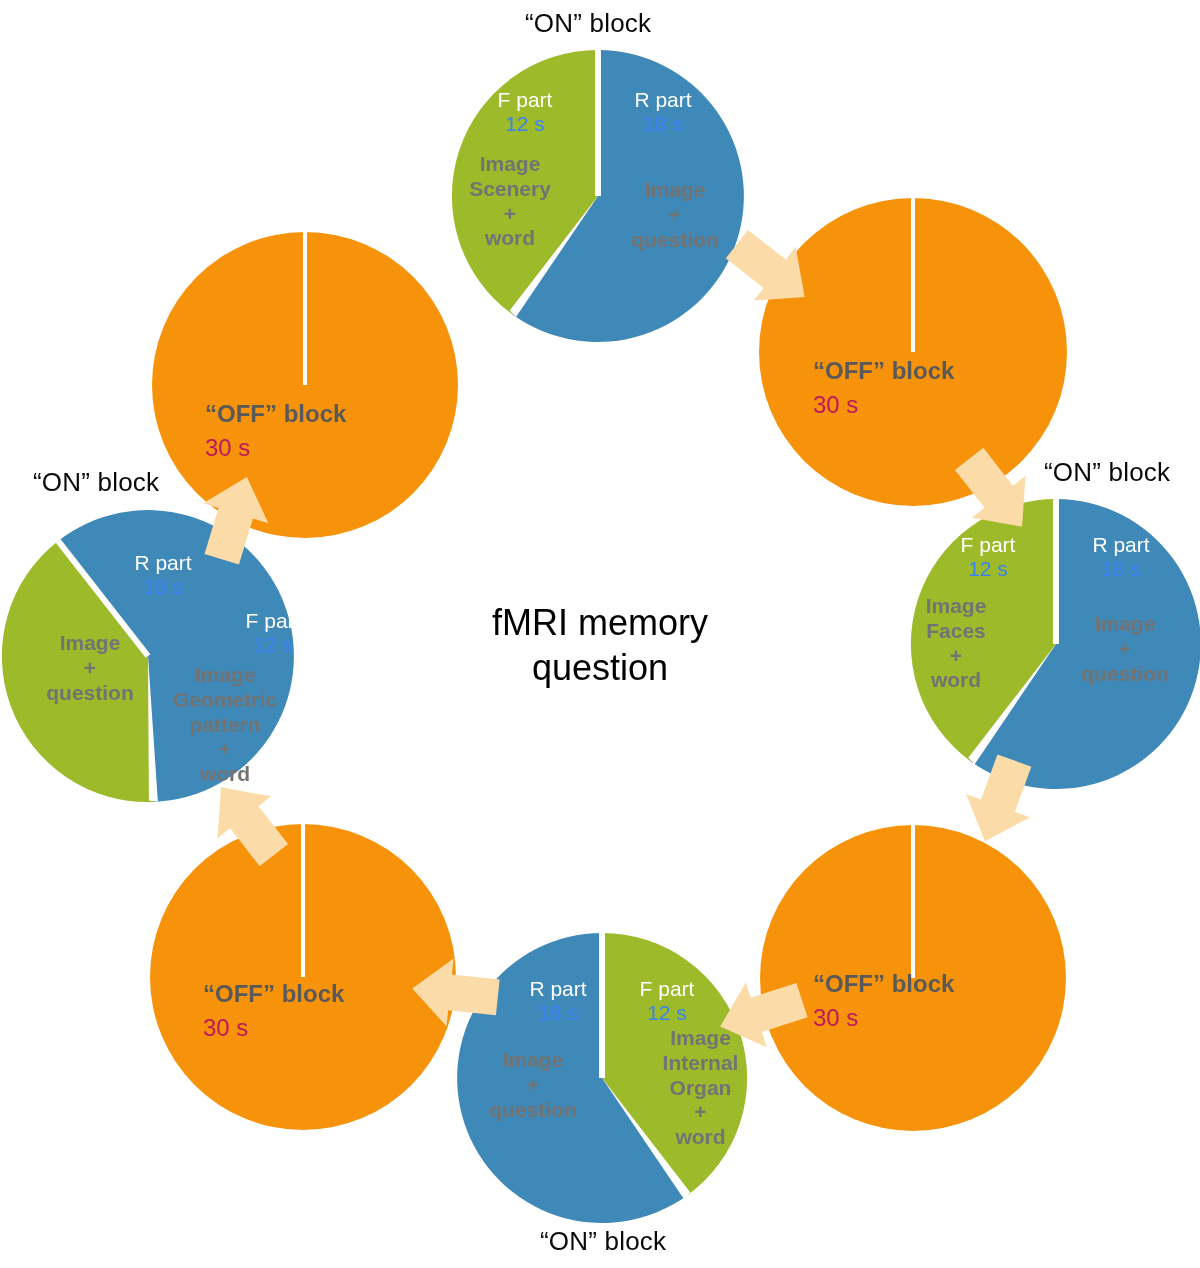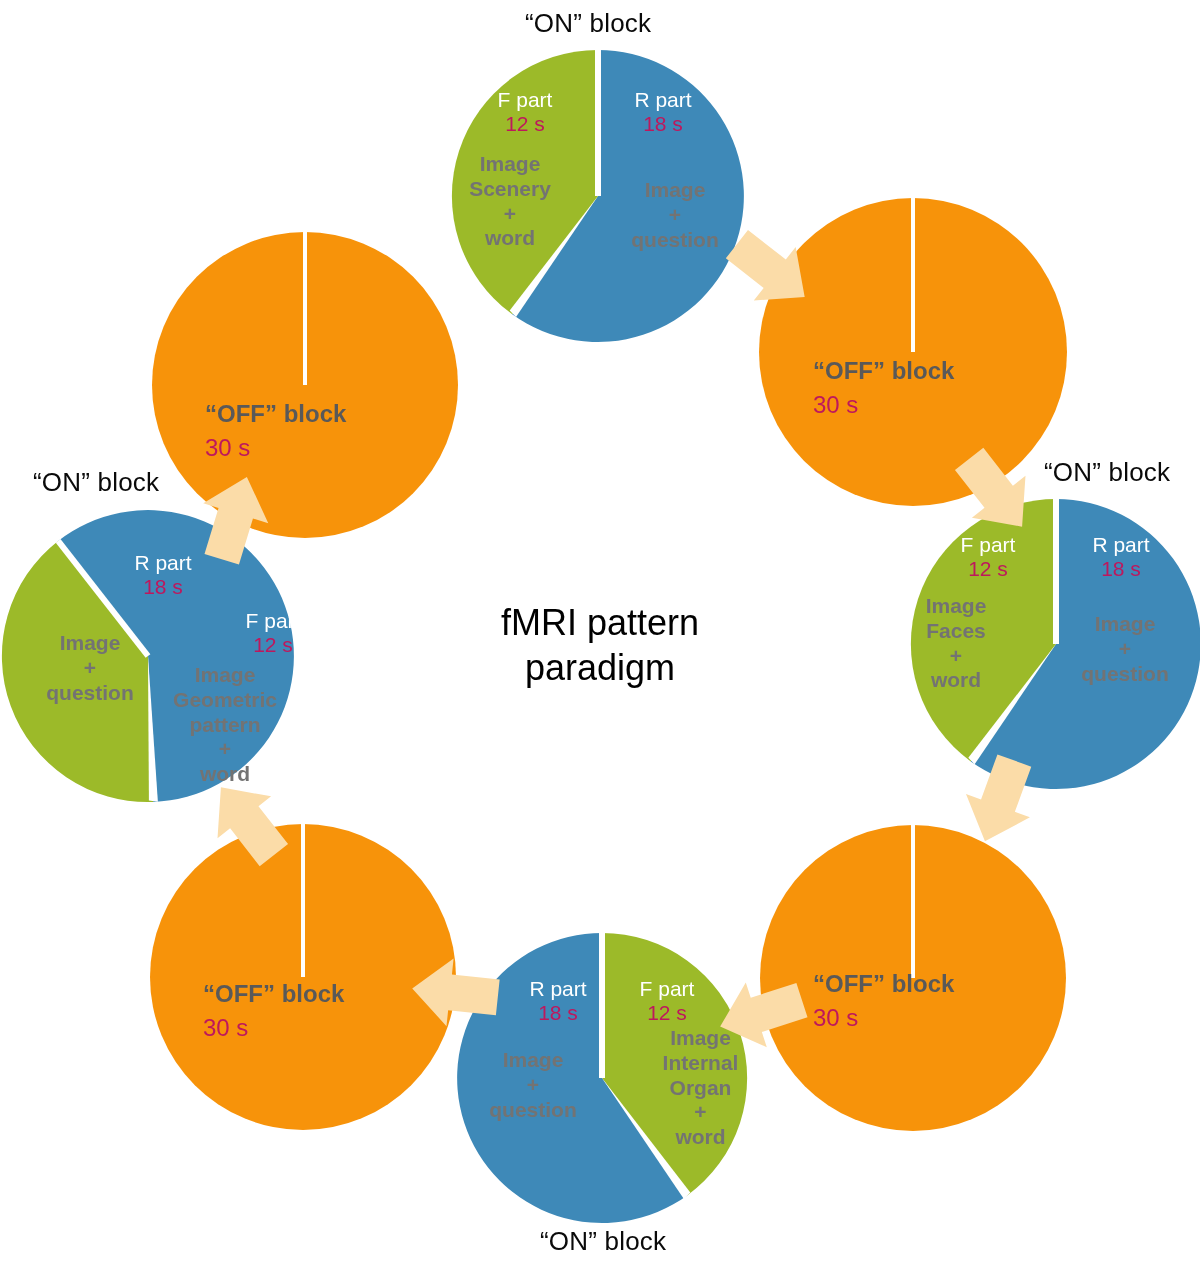--- a/index.html
+++ b/index.html
@@ -38,21 +38,21 @@
     line-height:1.18;
   }
   .seg-head{
     font-weight:normal;
     font-size:21px;
     color:#ffffff;
   }
   .seg-dur{
     font-weight:400;
     font-size:21px;
-    color:#be185d;
+    color:#3b82f6;
   }
   .seg-body{
     font-weight:bold;
     font-size:21px;
     color:#737373;
   }
   .off-txt{
     position:absolute;
     text-align:left;
     white-space:pre-line;
@@ -145,21 +145,21 @@
     <g transform="translate(248,822) rotate(232)">
       <path fill="#FBDCA8" d="M -42 -18 L 6 -18 L 6 -34 L 44 0 L 6 34 L 6 18 L -42 18 Z"></path>
     </g>
 
     <g transform="translate(234,519) rotate(287)">
       <path fill="#FBDCA8" d="M -42 -18 L 6 -18 L 6 -34 L 44 0 L 6 34 L 6 18 L -42 18 Z"></path>
     </g>
 
   </svg>
 
-  <div class="center-title" style="left:430px;top:600px;width:340px;">fMRI pattern paradigm</div>
+  <div class="center-title" style="left:430px;top:600px;width:340px;">fMRI memory question</div>
 
   <div class="blk-label" style="left:525px;top:8px;">“ON” block</div>
 
   <div class="seg-txt seg-head" style="left:470px;top:88px;width:110px;">F part</div>
   <div class="seg-txt seg-dur" style="left:470px;top:112px;width:110px;">12 s</div>
   <div class="seg-txt seg-body" style="left:450px;top:152px;width:120px;">Image
 Scenery
 +
 word</div>
 

